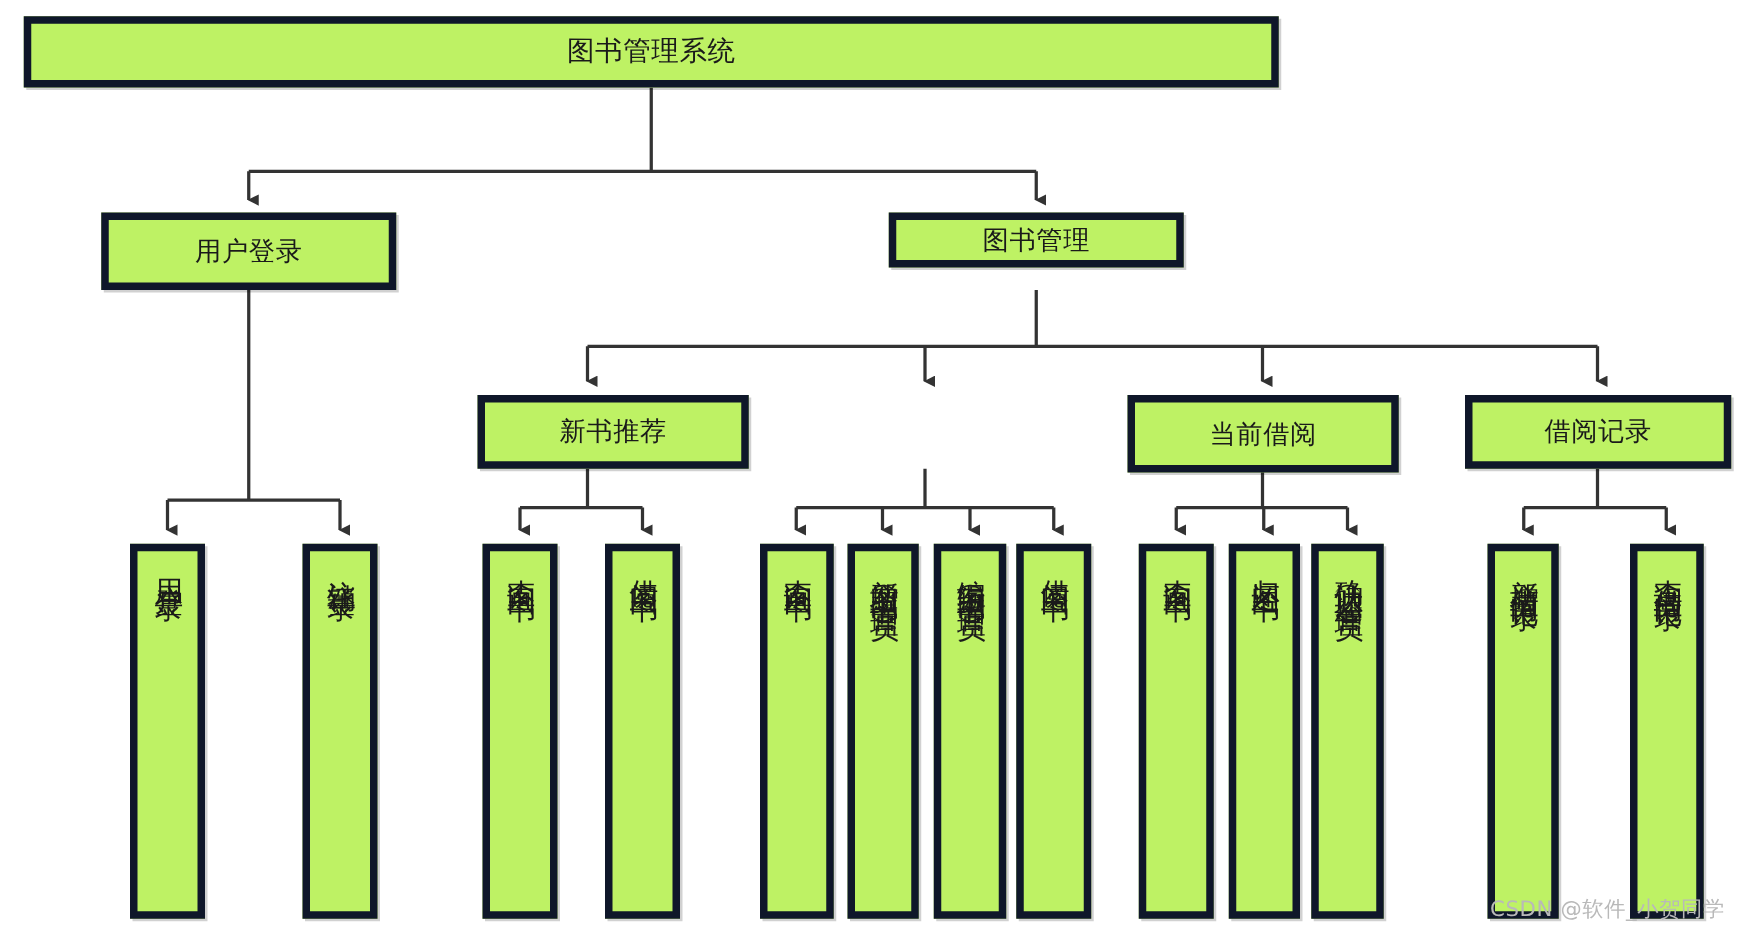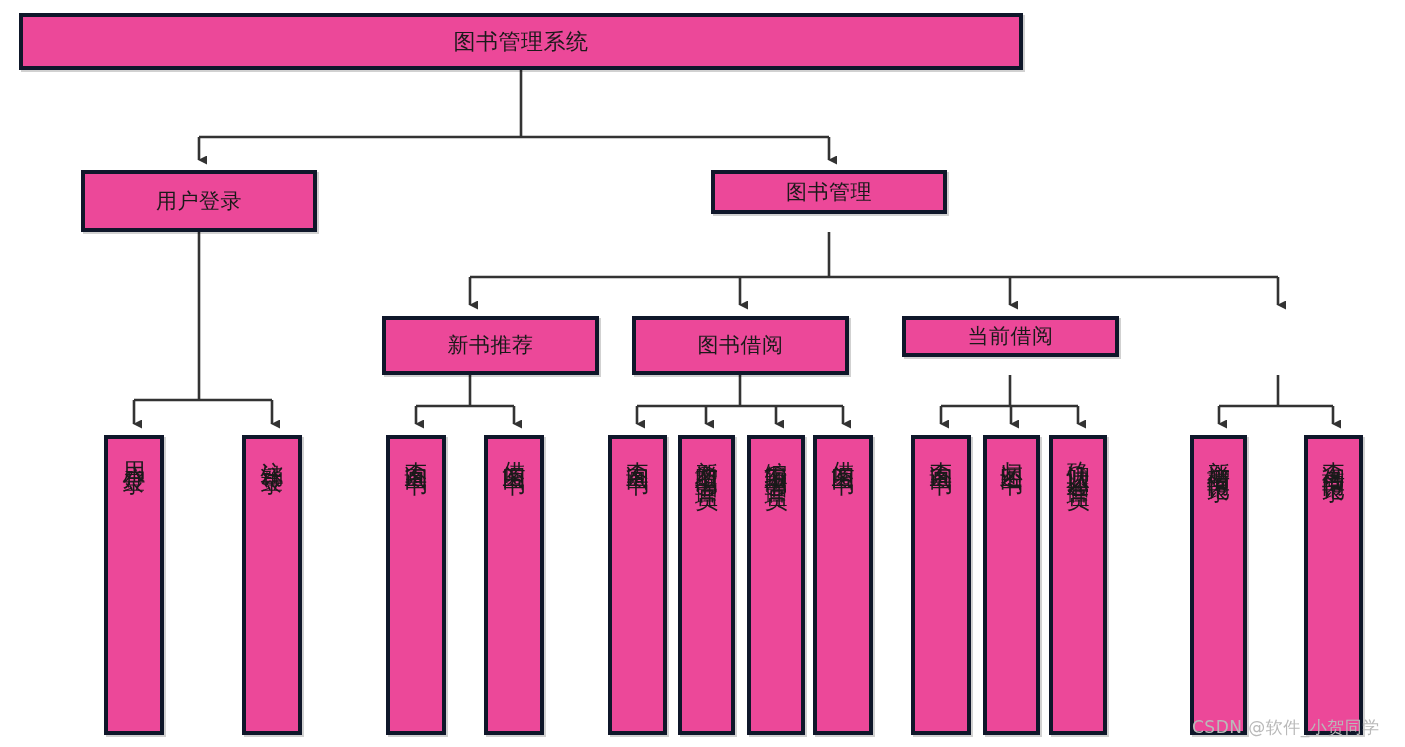--- a/index.html
+++ b/index.html
@@ -21,22 +21,22 @@
     position: absolute;
     left: 0;
     top: 0;
     width: 1405px;
     height: 747px;
     pointer-events: none;
   }
   .node {
     position: absolute;
     box-sizing: border-box;
-    background: #ec4899;
-    border: 4px solid #0f172a;
+    background: #bef264;
+    border: 6px solid #0f172a;
     display: flex;
     align-items: center;
     justify-content: center;
     box-shadow: 2px 2px 0 rgba(0,0,0,0.18);
   }
   .node .label {
     color: #1a1a1a;
     line-height: 1.08;
     text-align: center;
     white-space: nowrap;
@@ -129,25 +129,25 @@
   <div class="node horiz" style="left:81px; top:170px; width:236px; height:62px;">
     <span class="label">用户登录</span>
   </div>
   <div class="node horiz" style="left:711px; top:170px; width:236px; height:44px;">
     <span class="label">图书管理</span>
   </div>
 
   <div class="node horiz" style="left:362px; top:316px; width:217px; height:59px;margin-left:20px;">
     <span class="label">新书推荐</span>
   </div>
-  <div class="node horiz" style="left:632px; top:316px; width:217px; height:59px;">
-    <span class="label">图书借阅</span>
+  <div class="node horiz" style="left:902px; top:316px; width:217px; height:62px;">
+    <span class="label">当前借阅</span>
   </div>
-  <div class="node horiz" style="left:902px; top:316px; width:217px; height:41px;">
-    <span class="label">当前借阅</span>
+  <div class="node horiz" style="left:1172px; top:316px; width:213px; height:59px;">
+    <span class="label">借阅记录</span>
   </div>
 
   <div class="node vert" style="left:104px; top:435px; width:60px; height:300px;">
     <span class="label">用户登录</span>
   </div>
   <div class="node vert" style="left:242px; top:435px; width:60px; height:300px;">
     <span class="label">注销登录</span>
   </div>
 
   <div class="node vert" style="left:386px; top:435px; width:60px; height:300px;">

